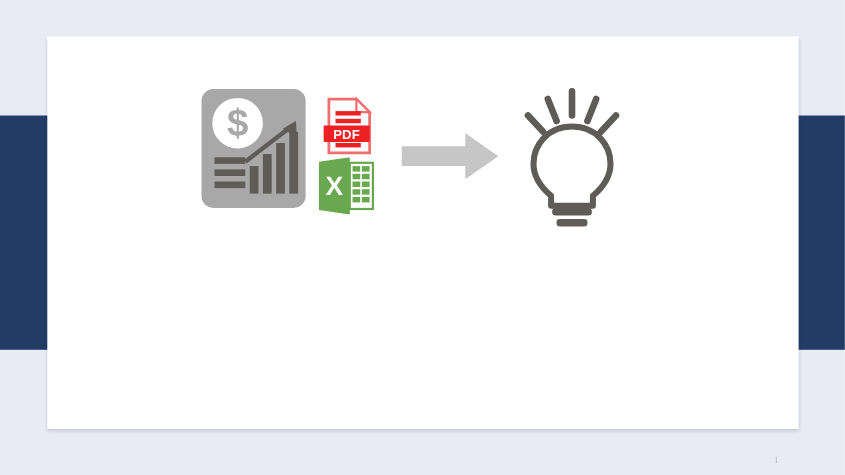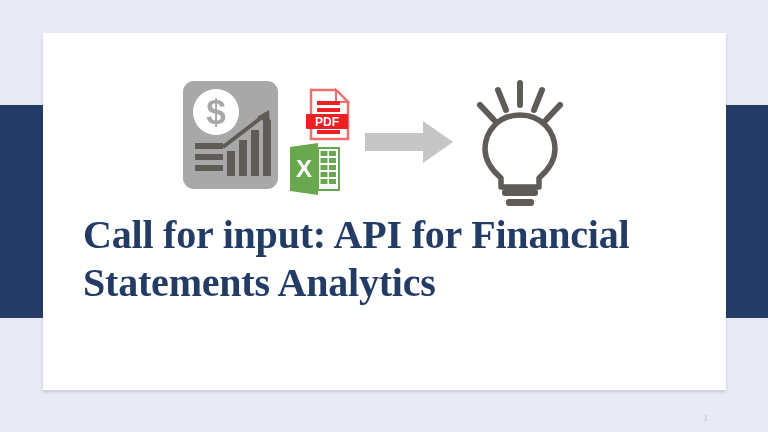--- a/index.html
+++ b/index.html
@@ -61,21 +61,21 @@
   
   .file-stack {
     position: absolute;
     left: 243px;
     top: 9px;
     width: 58px;
     height: 112px;
   }
   .pdf-icon {
     position: absolute;
-    left: 20px;
+    left: 8px;
     top: 0;
     width: 47px;
     height: 53px;
     text-align: right;
   }
   .xls-icon {
     position: absolute;
     left: 2px;
     top: 55px;
     width: 52px;
@@ -211,19 +211,18 @@
                    L 33 108 L 71 108 L 71 99
                    C 78 93, 87 84, 87 70
                    C 87 53, 74 36, 52 36 Z" fill="none" stroke="#5f5c58" stroke-width="5.5" stroke-linejoin="round"></path>
           <rect x="34" y="110" width="36" height="7" rx="3" fill="#5f5c58"></rect>
           <rect x="38" y="120" width="28" height="7" rx="3" fill="#5f5c58"></rect>
         </svg>
       </div>
 
     </div>
 
-    <h1 class="slide-title">Call for input: API for Financial Statements Analytics</h1>
 
   </div>
 
   <div class="page-number">1</div>
 
 </div>
 
 </body></html>

